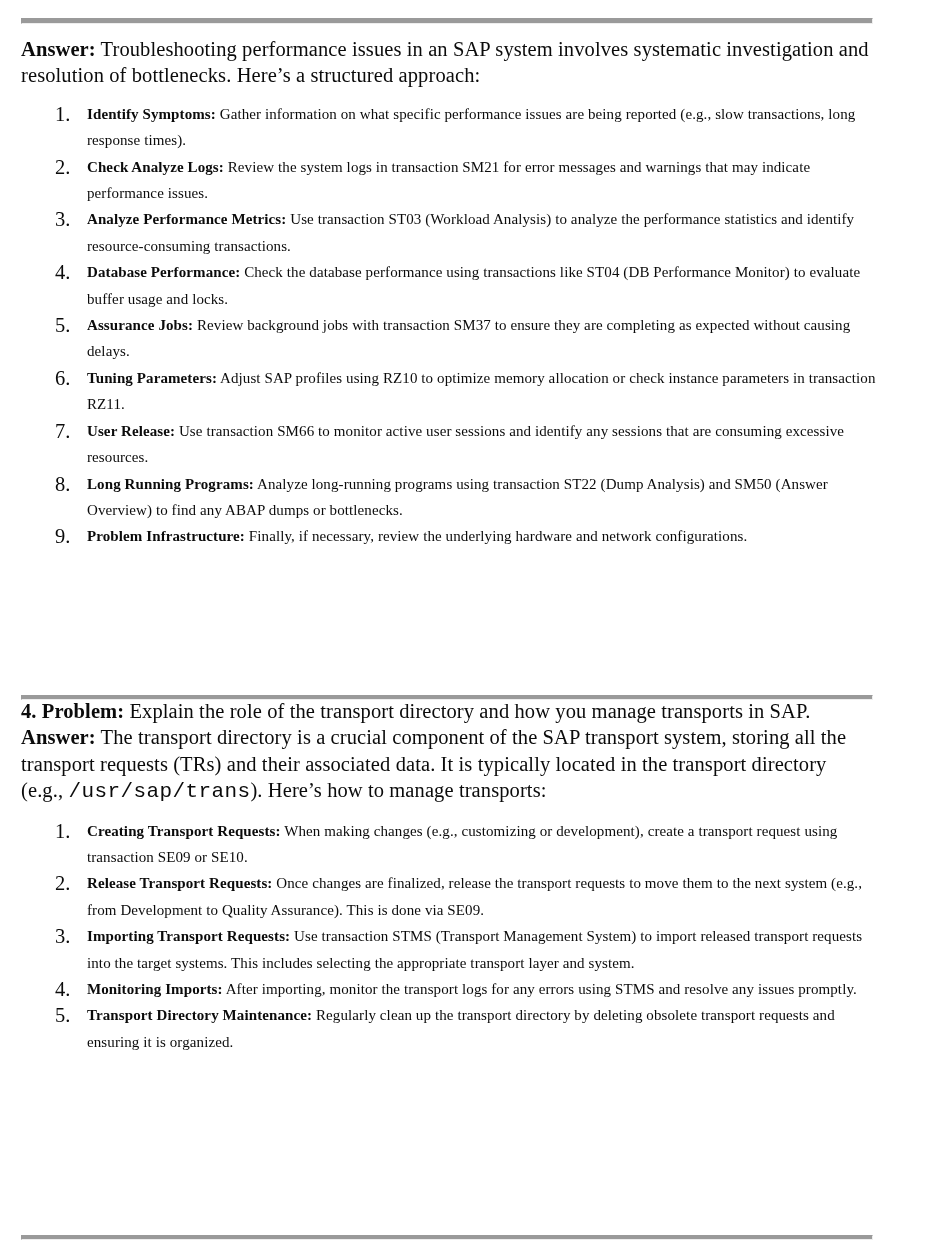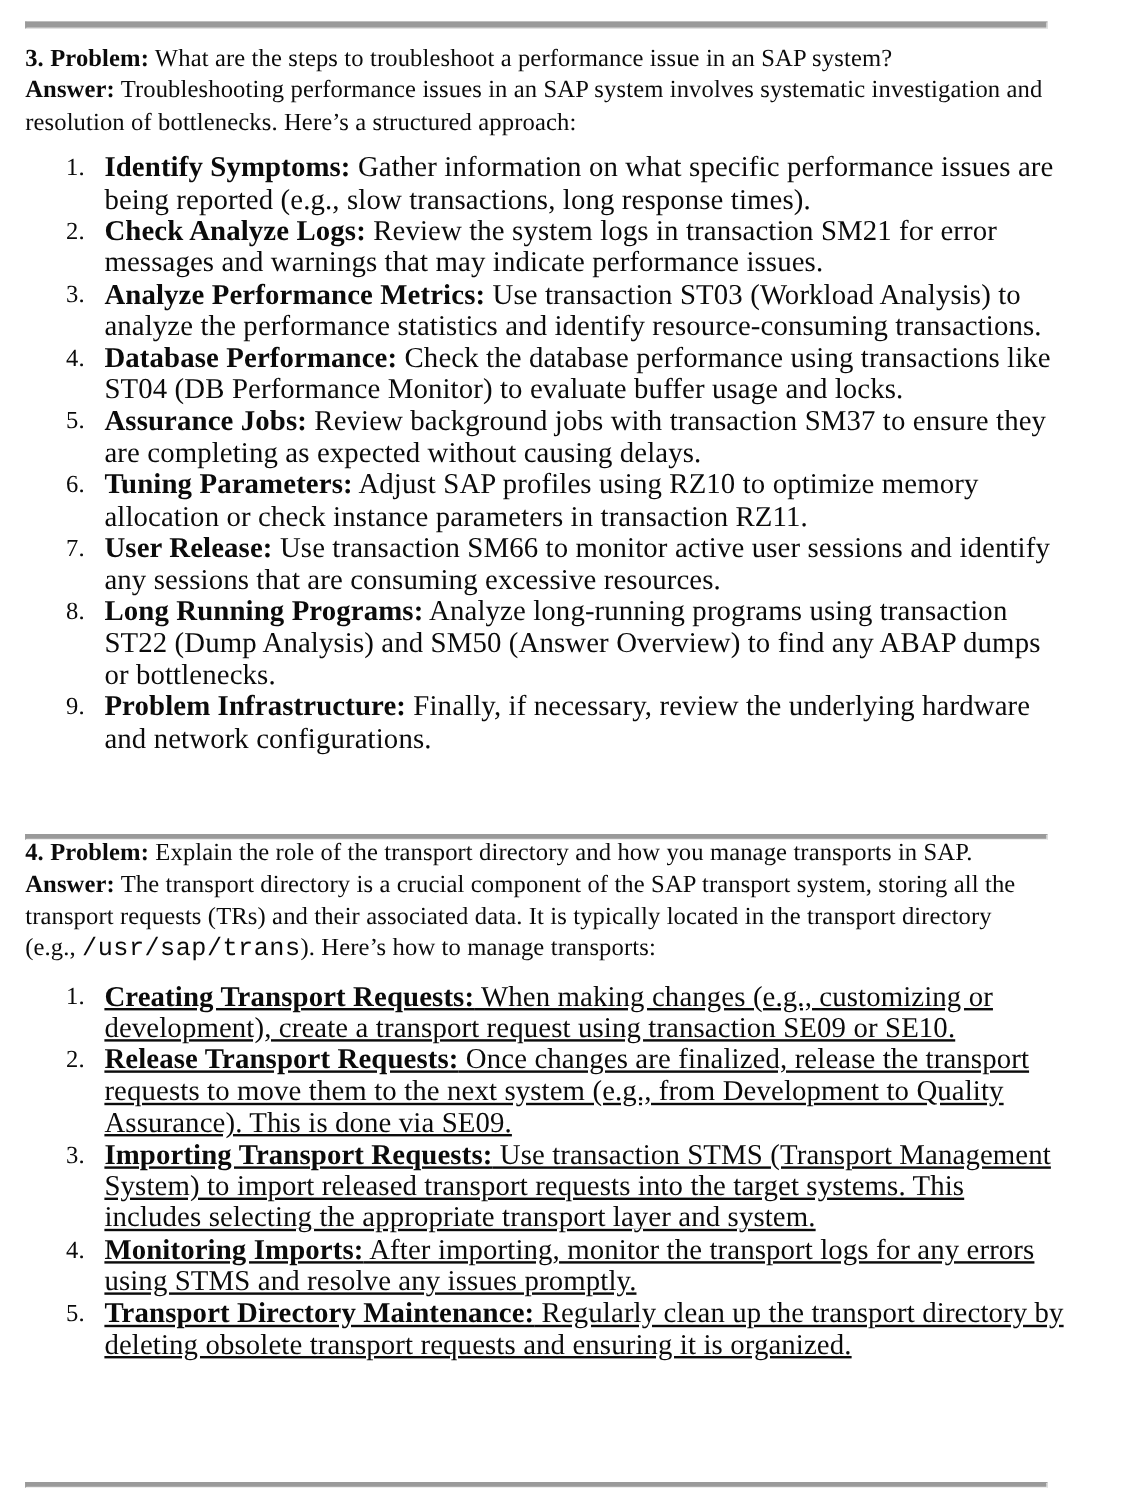--- a/index.html
+++ b/index.html
@@ -60,56 +60,55 @@
     margin: 12px 0 0 0;
     padding: 0 0 0 0;
     list-style: none;
     counter-reset: step;
   }
   ol.steps > li {
     position: relative;
     counter-increment: step;
     padding-left: 66px;
     margin: 0 0 0 0;
-    font-size: 24px;
+    font-size: 15px;
     line-height: 26.4px;
     padding-right: 6px;
     letter-spacing: 0.1px;
   }
   ol.steps > li::before {
     content: counter(step) ".";
     position: absolute;
     left: 34px;
     top: 0;
     width: 26px;
     text-align: left;
     font-size: 20.5px;
     line-height: 26.4px;
   }
   ol.steps > li .term {
     font-weight: bold;
   }
 
   
   .sec-one ol.steps > li { max-width: 855px; }
-  .sec-two ol.steps > li { max-width: 840px; text-decoration: underline; }
+  .sec-two ol.steps > li { max-width: 840px; }
 
   .sec-one .para { max-width: 860px; }
   .sec-two .para { max-width: 845px; }
 </style>
 </head>
 <body>
 
 <div class="page">
 
   <hr class="rule top">
 
   <div class="section sec-one">
 
-    <p class="para"><span class="lead">3. Problem:</span><span> What are the steps to troubleshoot a performance issue in an SAP system?</span></p>
 
     <p class="para"><span class="lead">Answer:</span><span> Troubleshooting performance issues in an SAP system involves systematic investigation and resolution of bottlenecks. Here’s a structured approach:</span></p>
 
     <ol class="steps">
       <li><span class="term">Identify Symptoms:</span><span> Gather information on what specific performance issues are being reported (e.g., slow transactions, long response times).</span></li>
       <li><span class="term">Check Analyze Logs:</span><span> Review the system logs in transaction SM21 for error messages and warnings that may indicate performance issues.</span></li>
       <li><span class="term">Analyze Performance Metrics:</span><span> Use transaction ST03 (Workload Analysis) to analyze the performance statistics and identify resource-consuming transactions.</span></li>
       <li><span class="term">Database Performance:</span><span> Check the database performance using transactions like ST04 (DB Performance Monitor) to evaluate buffer usage and locks.</span></li>
       <li><span class="term">Assurance Jobs:</span><span> Review background jobs with transaction SM37 to ensure they are completing as expected without causing delays.</span></li>
       <li><span class="term">Tuning Parameters:</span><span> Adjust SAP profiles using RZ10 to optimize memory allocation or check instance parameters in transaction RZ11.</span></li>

